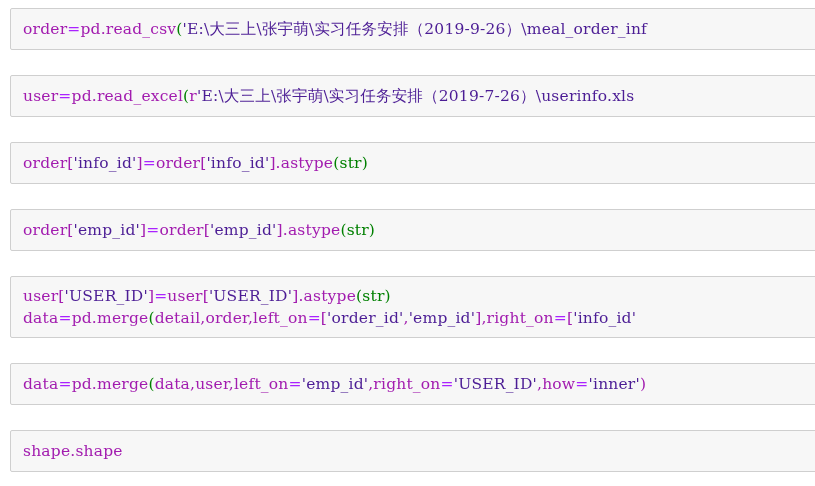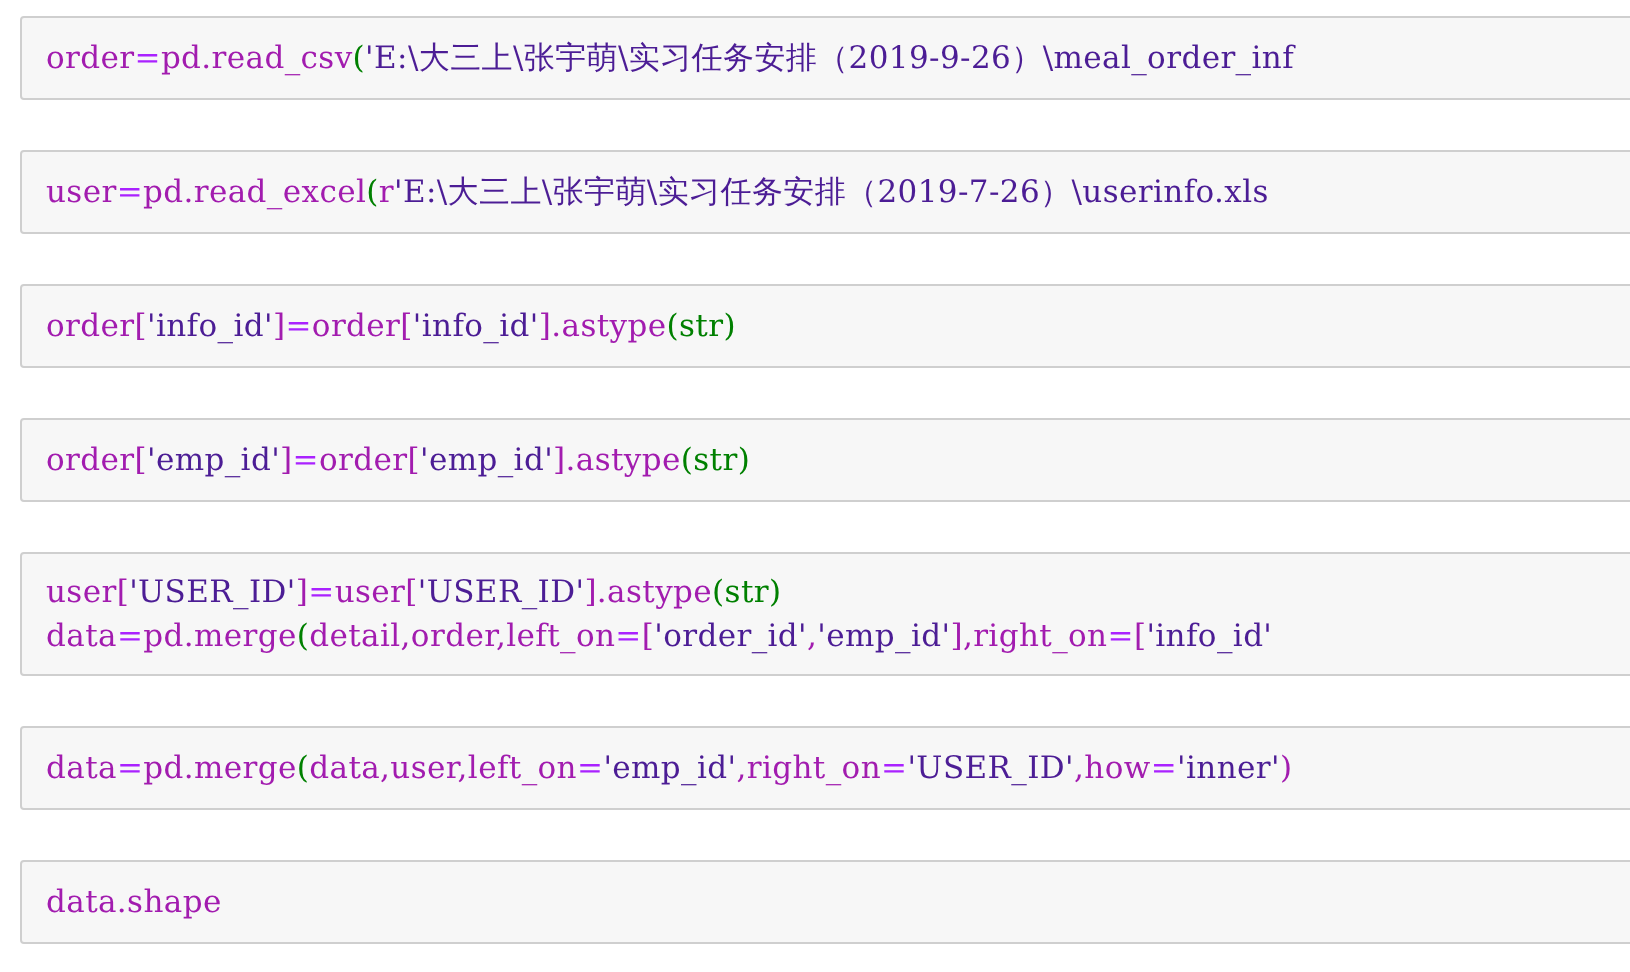--- a/index.html
+++ b/index.html
@@ -63,15 +63,15 @@
     <div class="cell cell-4">
       <div class="input-area"><span class="codeline"><span class="tok-plain">order[</span><span class="tok-str">'emp_id'</span><span class="tok-plain">]</span><span class="tok-op">=</span><span class="tok-plain">order[</span><span class="tok-str">'emp_id'</span><span class="tok-plain">].astype</span><span class="tok-fn">(</span><span class="tok-fn">str</span><span class="tok-fn">)</span></span></div>
     </div>
     <div class="cell cell-5">
       <div class="input-area"><span class="codeline"><span class="tok-plain">user[</span><span class="tok-str">'USER_ID'</span><span class="tok-plain">]</span><span class="tok-op">=</span><span class="tok-plain">user[</span><span class="tok-str">'USER_ID'</span><span class="tok-plain">].astype</span><span class="tok-fn">(</span><span class="tok-fn">str</span><span class="tok-fn">)</span></span><span class="codeline"><span class="tok-plain">data</span><span class="tok-op">=</span><span class="tok-plain">pd.merge</span><span class="tok-fn">(</span><span class="tok-plain">detail,order,left_on</span><span class="tok-op">=</span><span class="tok-plain">[</span><span class="tok-str">'order_id'</span><span class="tok-plain">,</span><span class="tok-str">'emp_id'</span><span class="tok-plain">],right_on</span><span class="tok-op">=</span><span class="tok-plain">[</span><span class="tok-str">'info_id'</span></span></div>
     </div>
     <div class="cell cell-6">
       <div class="input-area"><span class="codeline"><span class="tok-plain">data</span><span class="tok-op">=</span><span class="tok-plain">pd.merge</span><span class="tok-fn">(</span><span class="tok-plain">data,user,left_on</span><span class="tok-op">=</span><span class="tok-str">'emp_id'</span><span class="tok-plain">,right_on</span><span class="tok-op">=</span><span class="tok-str">'USER_ID'</span><span class="tok-plain">,how</span><span class="tok-op">=</span><span class="tok-str">'inner'</span><span class="tok-plain">)</span></span></div>
     </div>
     <div class="cell cell-7">
-      <div class="input-area"><span class="codeline"><span class="tok-plain">data.shape</span></span></div>
+      <div class="input-area"><span class="codeline"><span class="tok-plain">shape.shape</span></span></div>
     </div>
   </div>
 
 </body></html>

